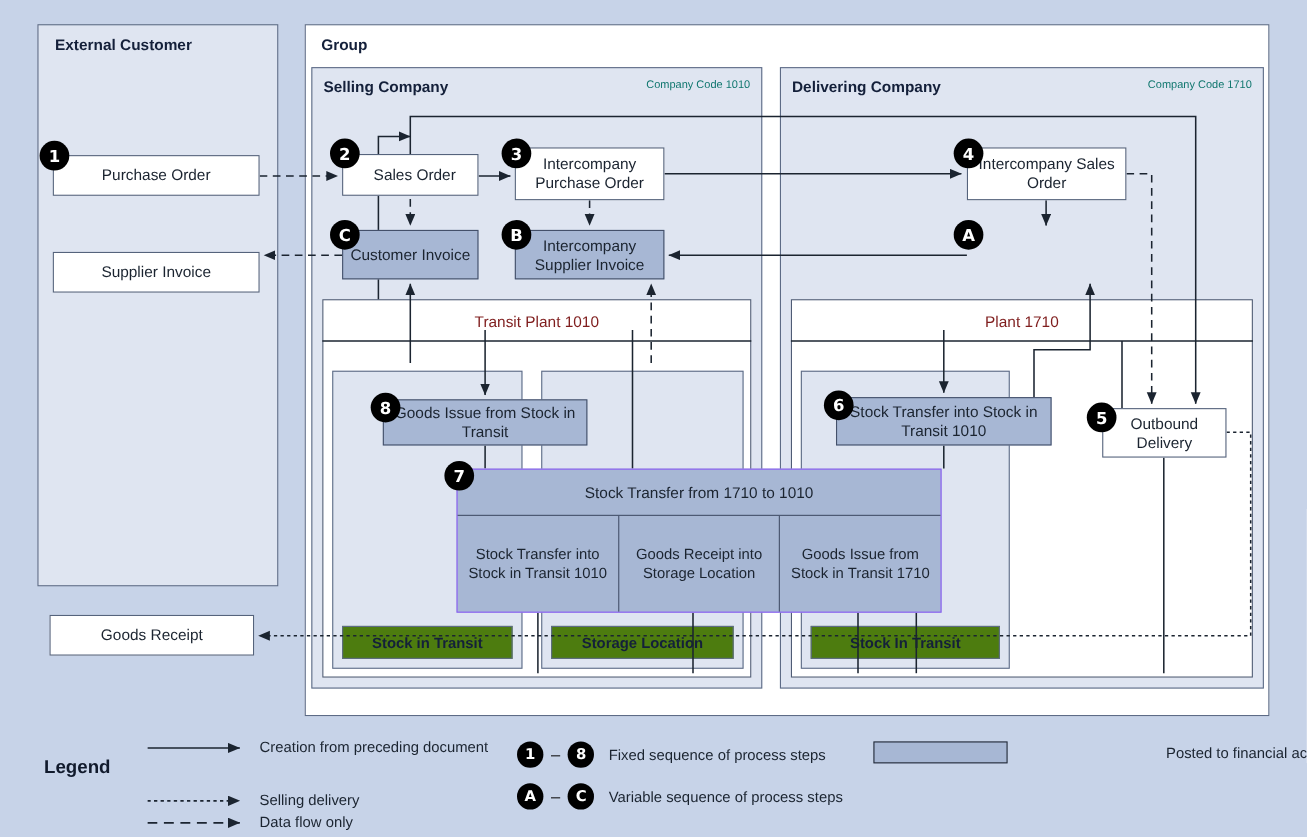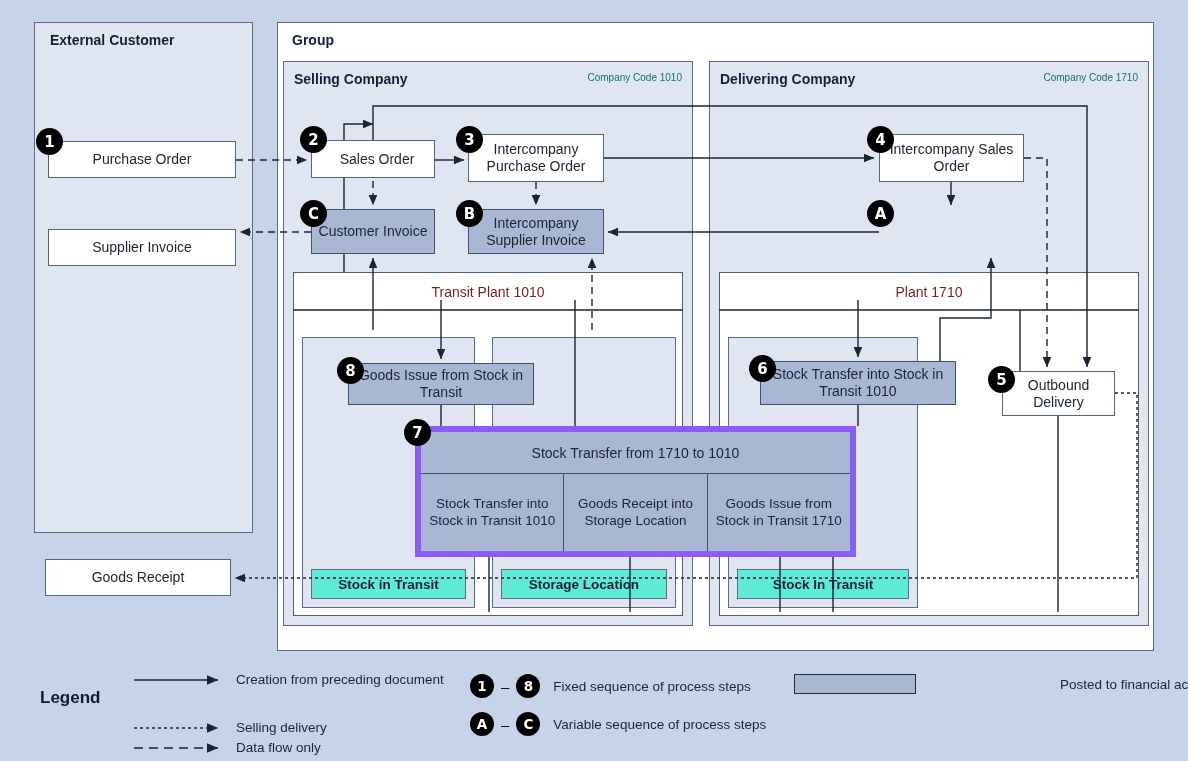--- a/index.html
+++ b/index.html
@@ -55,21 +55,21 @@
   #plant1710{left:719px;top:272px;width:420px;height:344px;}
 
   
   .storearea{
     position:absolute;box-sizing:border-box;
     border:1px solid #5d6b86;background:#dfe5f1;z-index:4;
   }
   .store-label{
     position:absolute;left:8px;right:8px;bottom:8px;height:30px;
     box-sizing:border-box;
-    border:1px solid #5d6b86;background:#5eead4;
+    border:1px solid #5d6b86;background:#4d7c0f;
     display:flex;align-items:center;justify-content:center;
     font-weight:bold;font-size:13.5px;color:#14203a;
   }
   #stockInTransit1010{left:302px;top:337px;width:173px;height:271px;}
   #storageLocation1010{left:492px;top:337px;width:184px;height:271px;}
   #stockInTransit1710{left:728px;top:337px;width:190px;height:271px;}
   #physicalStock1710{left:928px;top:337px;width:198px;height:271px;}
 
   
   .docbox{
@@ -97,21 +97,21 @@
   #icSalesOrder{left:879px;top:134px;width:145px;height:48px;}
   #icCustomerInvoice{left:879px;top:209px;width:145px;height:45px;}
   #outboundDelivery{left:1002px;top:371px;width:113px;height:45px;}
 
   #goodsIssueTransit{left:348px;top:363px;width:186px;height:42px;}
   #stockTransferInto1010{left:760px;top:361px;width:196px;height:44px;}
 
   
   #stockTransferBlock{
     position:absolute;left:415px;top:426px;width:441px;height:131px;
-    box-sizing:border-box;border:6px solid #8b5cf6;background:#a7b7d4;z-index:9;
+    box-sizing:border-box;border:1px solid #8b5cf6;background:#a7b7d4;z-index:9;
     display:flex;flex-direction:column;
   }
   #stockTransferHeader{
     height:41px;display:flex;align-items:center;justify-content:center;
     font-size:14px;color:#1b2430;border-bottom:1px solid #44506a;
   }
   #stockTransferCells{flex:1;display:flex;}
   .st-cell{
     flex:1;display:flex;align-items:center;justify-content:center;
     text-align:center;font-size:13.5px;line-height:1.2;color:#1b2430;

